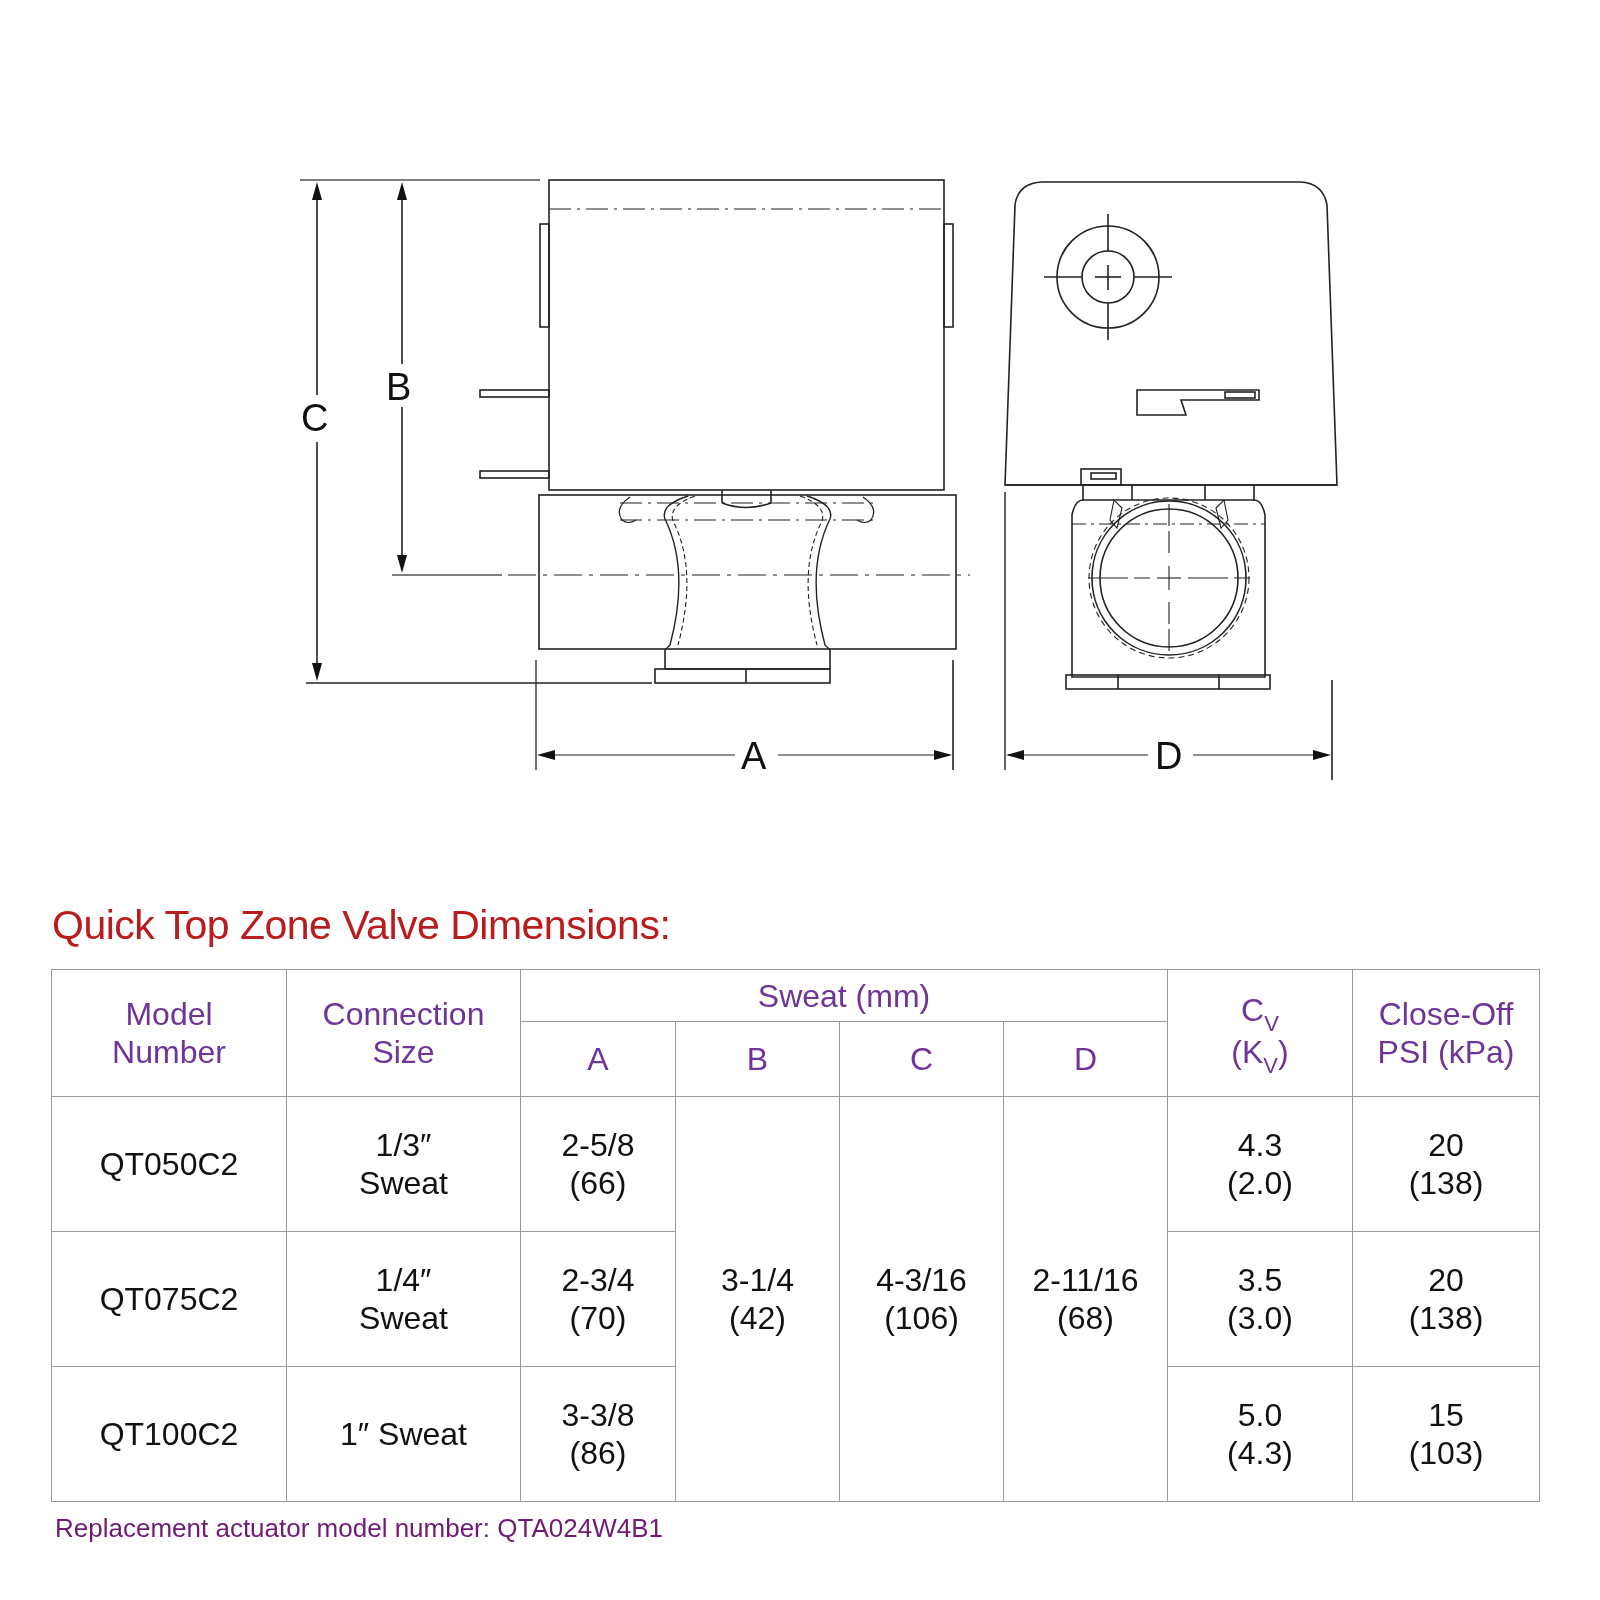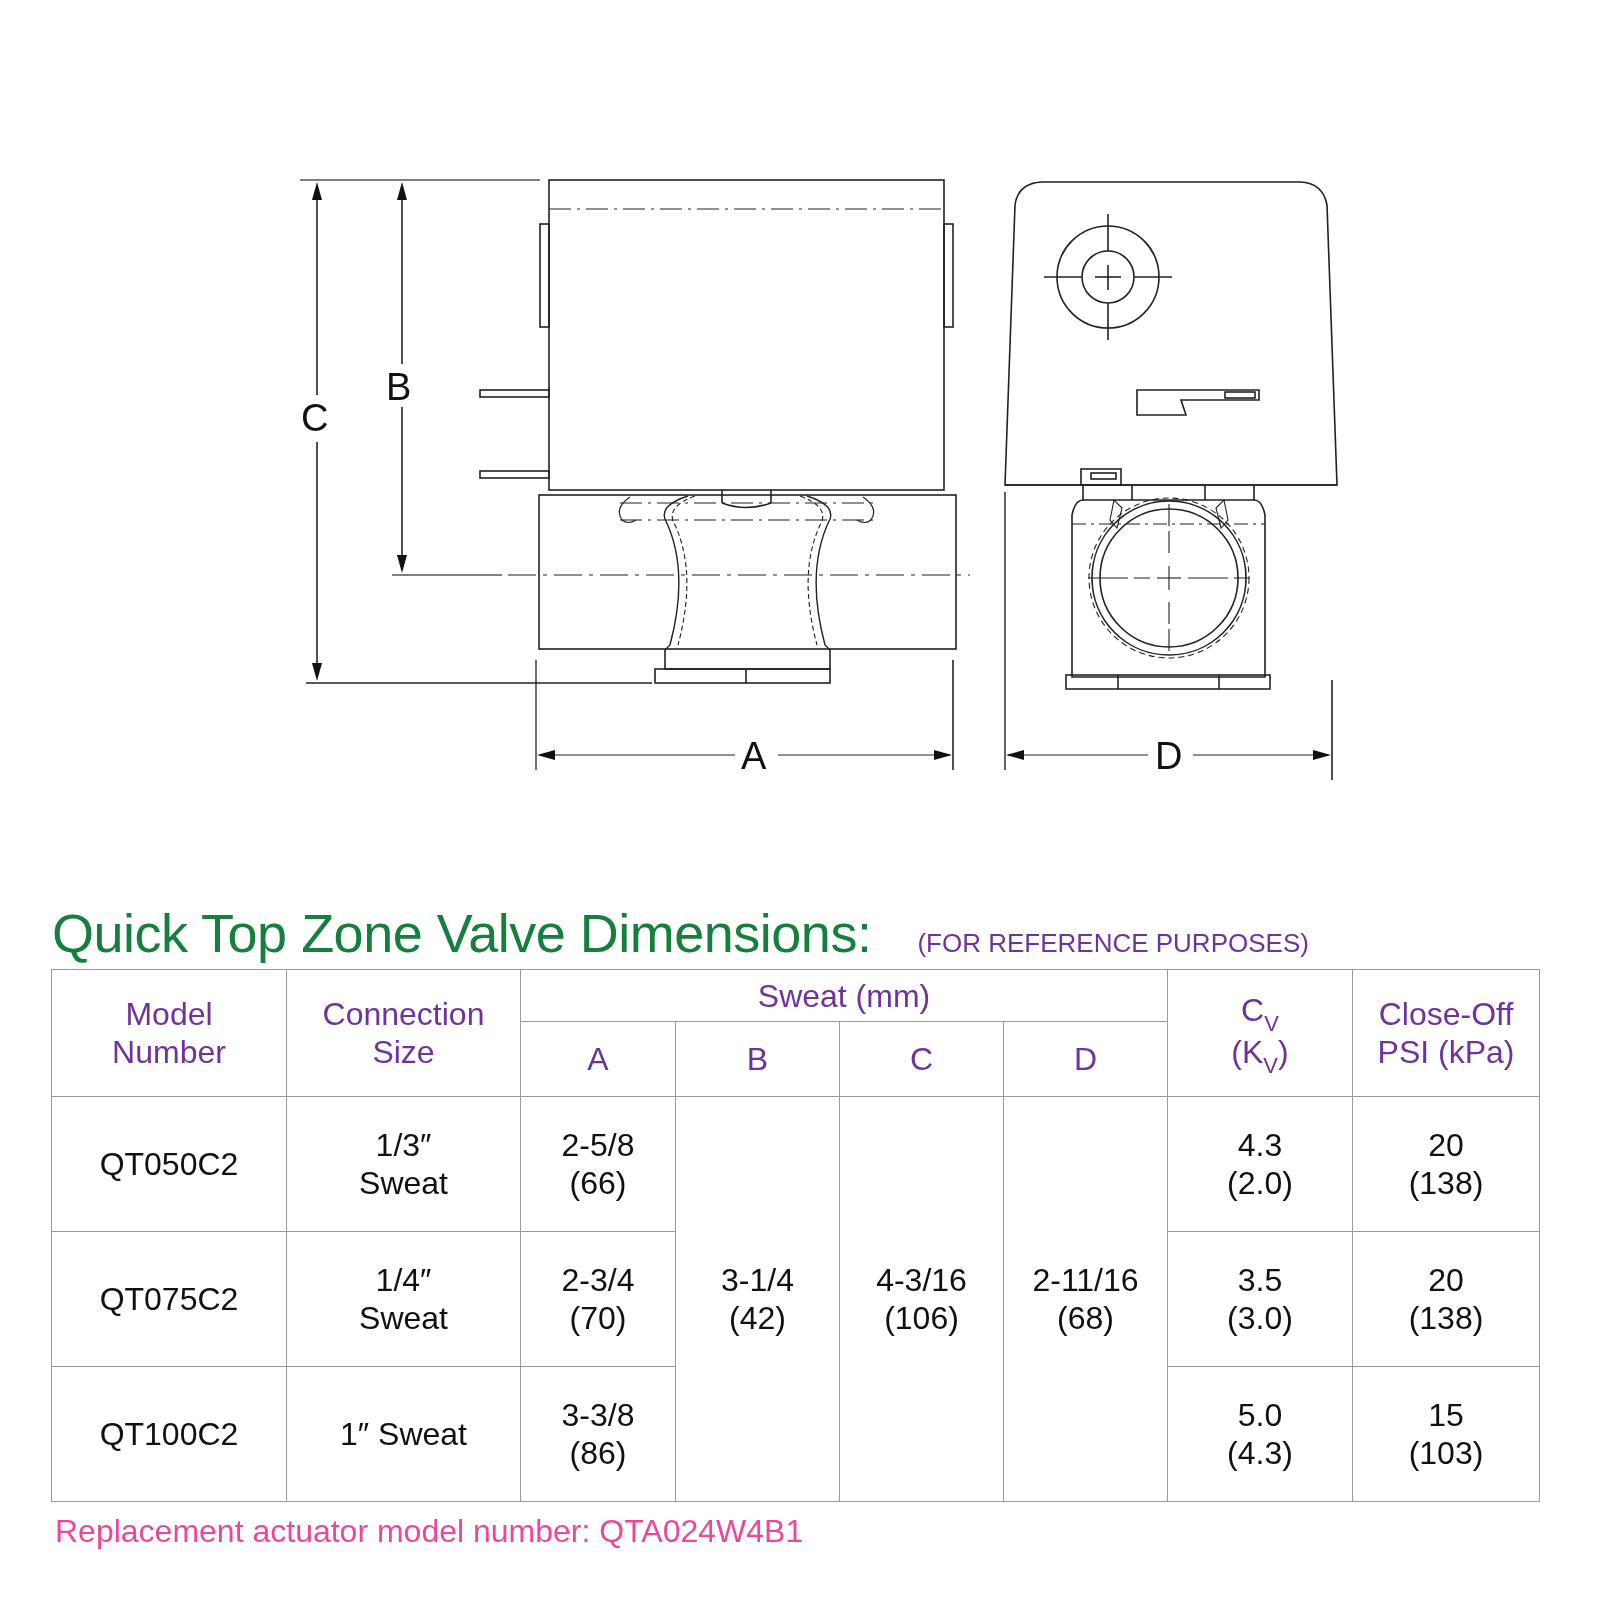--- a/index.html
+++ b/index.html
@@ -1,32 +1,32 @@
 <!DOCTYPE html>
 <html><head>
   <meta charset="utf-8">
   <style>
     html, body { margin: 0; padding: 0; background: #ffffff; }
     body { width: 1600px; height: 1600px; position: relative; overflow: hidden; font-family: "Liberation Sans", sans-serif; }
     .drawing { position: absolute; left: 0; top: 0; width: 1600px; height: 820px; }
     .drawing svg { display: block; }
     .dim-label { position: absolute; font-family: "Liberation Sans", sans-serif; font-size: 38px; color: #111; line-height: 1; background: #fff; padding: 0 4px; }
     .title-row { position: absolute; left: 52px; top: 902px; display: flex; align-items: baseline; }
-    .title { font-size: 54px; color: #15803d; letter-spacing: -0.5px; font-family: "Liberation Sans", sans-serif; }
+    .title { font-size: 41px; color: #b91c1c; letter-spacing: -0.5px; font-family: "Liberation Sans", sans-serif; }
     .subtitle { font-size: 26px; color: #6f3499; margin-left: 46px; font-family: "Liberation Sans", sans-serif; }
     table.dims { position: absolute; left: 51px; top: 969px; border-collapse: collapse; width: 1488px; table-layout: fixed; border-radius: 32px; }
     table.dims td, table.dims th { border: 1.5px solid #9a9a9a; text-align: center; vertical-align: middle; padding: 0; font-weight: normal; }
     table.dims th { color: #6f3499; font-size: 32px; line-height: 38px; font-family: "Liberation Sans", sans-serif; }
     table.dims td { color: #111; font-size: 32px; line-height: 38px; font-family: "Liberation Sans", sans-serif; }
     th.h-top { height: 51px; }
     th.h-sub { height: 74px; }
     tr.data-row td { height: 134px; }
     td.left-align { text-align: left; padding-left: 44px; }
     .sub { font-size: 22px; position: relative; top: 10px; }
-    .footer { position: absolute; left: 55px; top: 1513px; font-size: 32px; color: #ec4899; font-family: "Liberation Sans", sans-serif; }
+    .footer { position: absolute; left: 55px; top: 1513px; font-size: 26px; color: #701a75; font-family: "Liberation Sans", sans-serif; }
     .stack { display: block; }
   </style>
 </head>
 <body>
 
 <div class="drawing">
   <svg width="1600" height="820" viewBox="0 0 1600 820" xmlns="http://www.w3.org/2000/svg">
     <g fill="none" stroke="#222" stroke-width="1.6">
 
       <g>
@@ -150,21 +150,20 @@
     </g>
   </svg>
   <span class="dim-label" style="left:297px; top:399px;">C</span>
   <span class="dim-label" style="left:382px; top:368px;">B</span>
   <span class="dim-label" style="left:737px; top:737px;">A</span>
   <span class="dim-label" style="left:1151px; top:737px;">D</span>
 </div>
 
 <div class="title-row">
   <span class="title">Quick Top Zone Valve Dimensions:</span>
-  <span class="subtitle">(FOR REFERENCE PURPOSES)</span>
 </div>
 
 <table class="dims">
   <colgroup>
     <col style="width:235px">
       <col style="width:234px">
       <col style="width:155px">
       <col style="width:164px">
       <col style="width:164px">
       <col style="width:164px">

